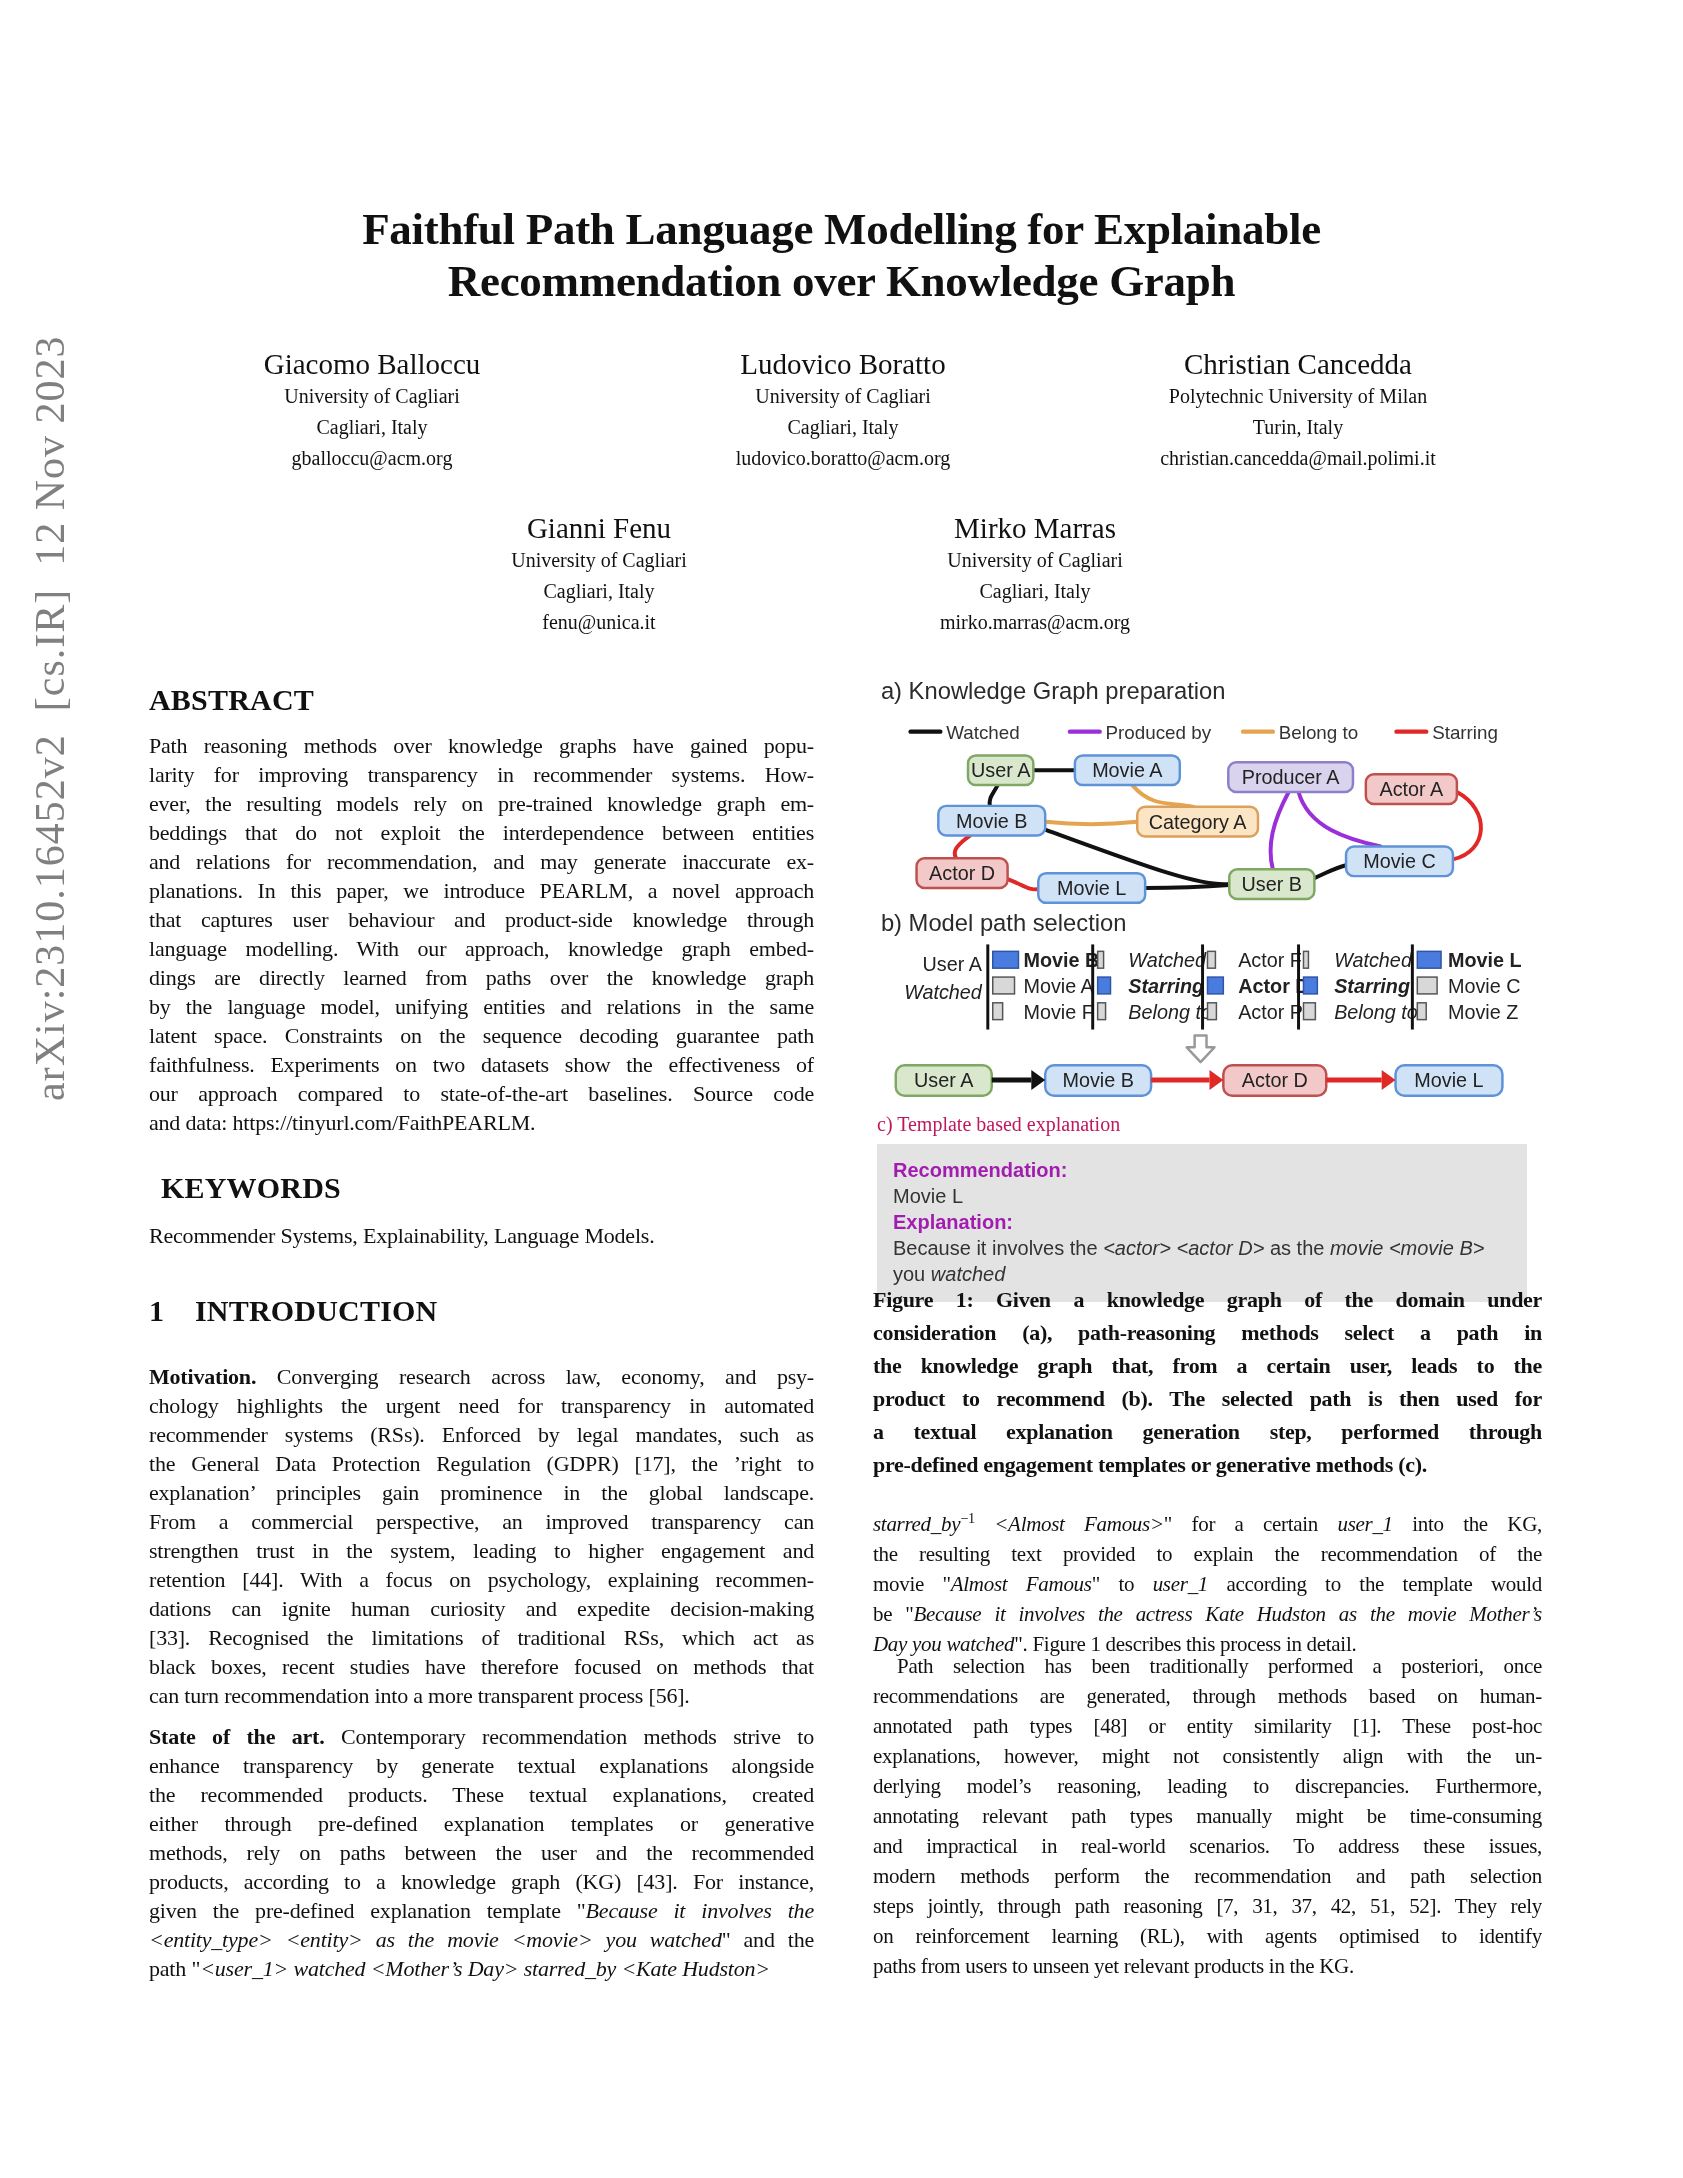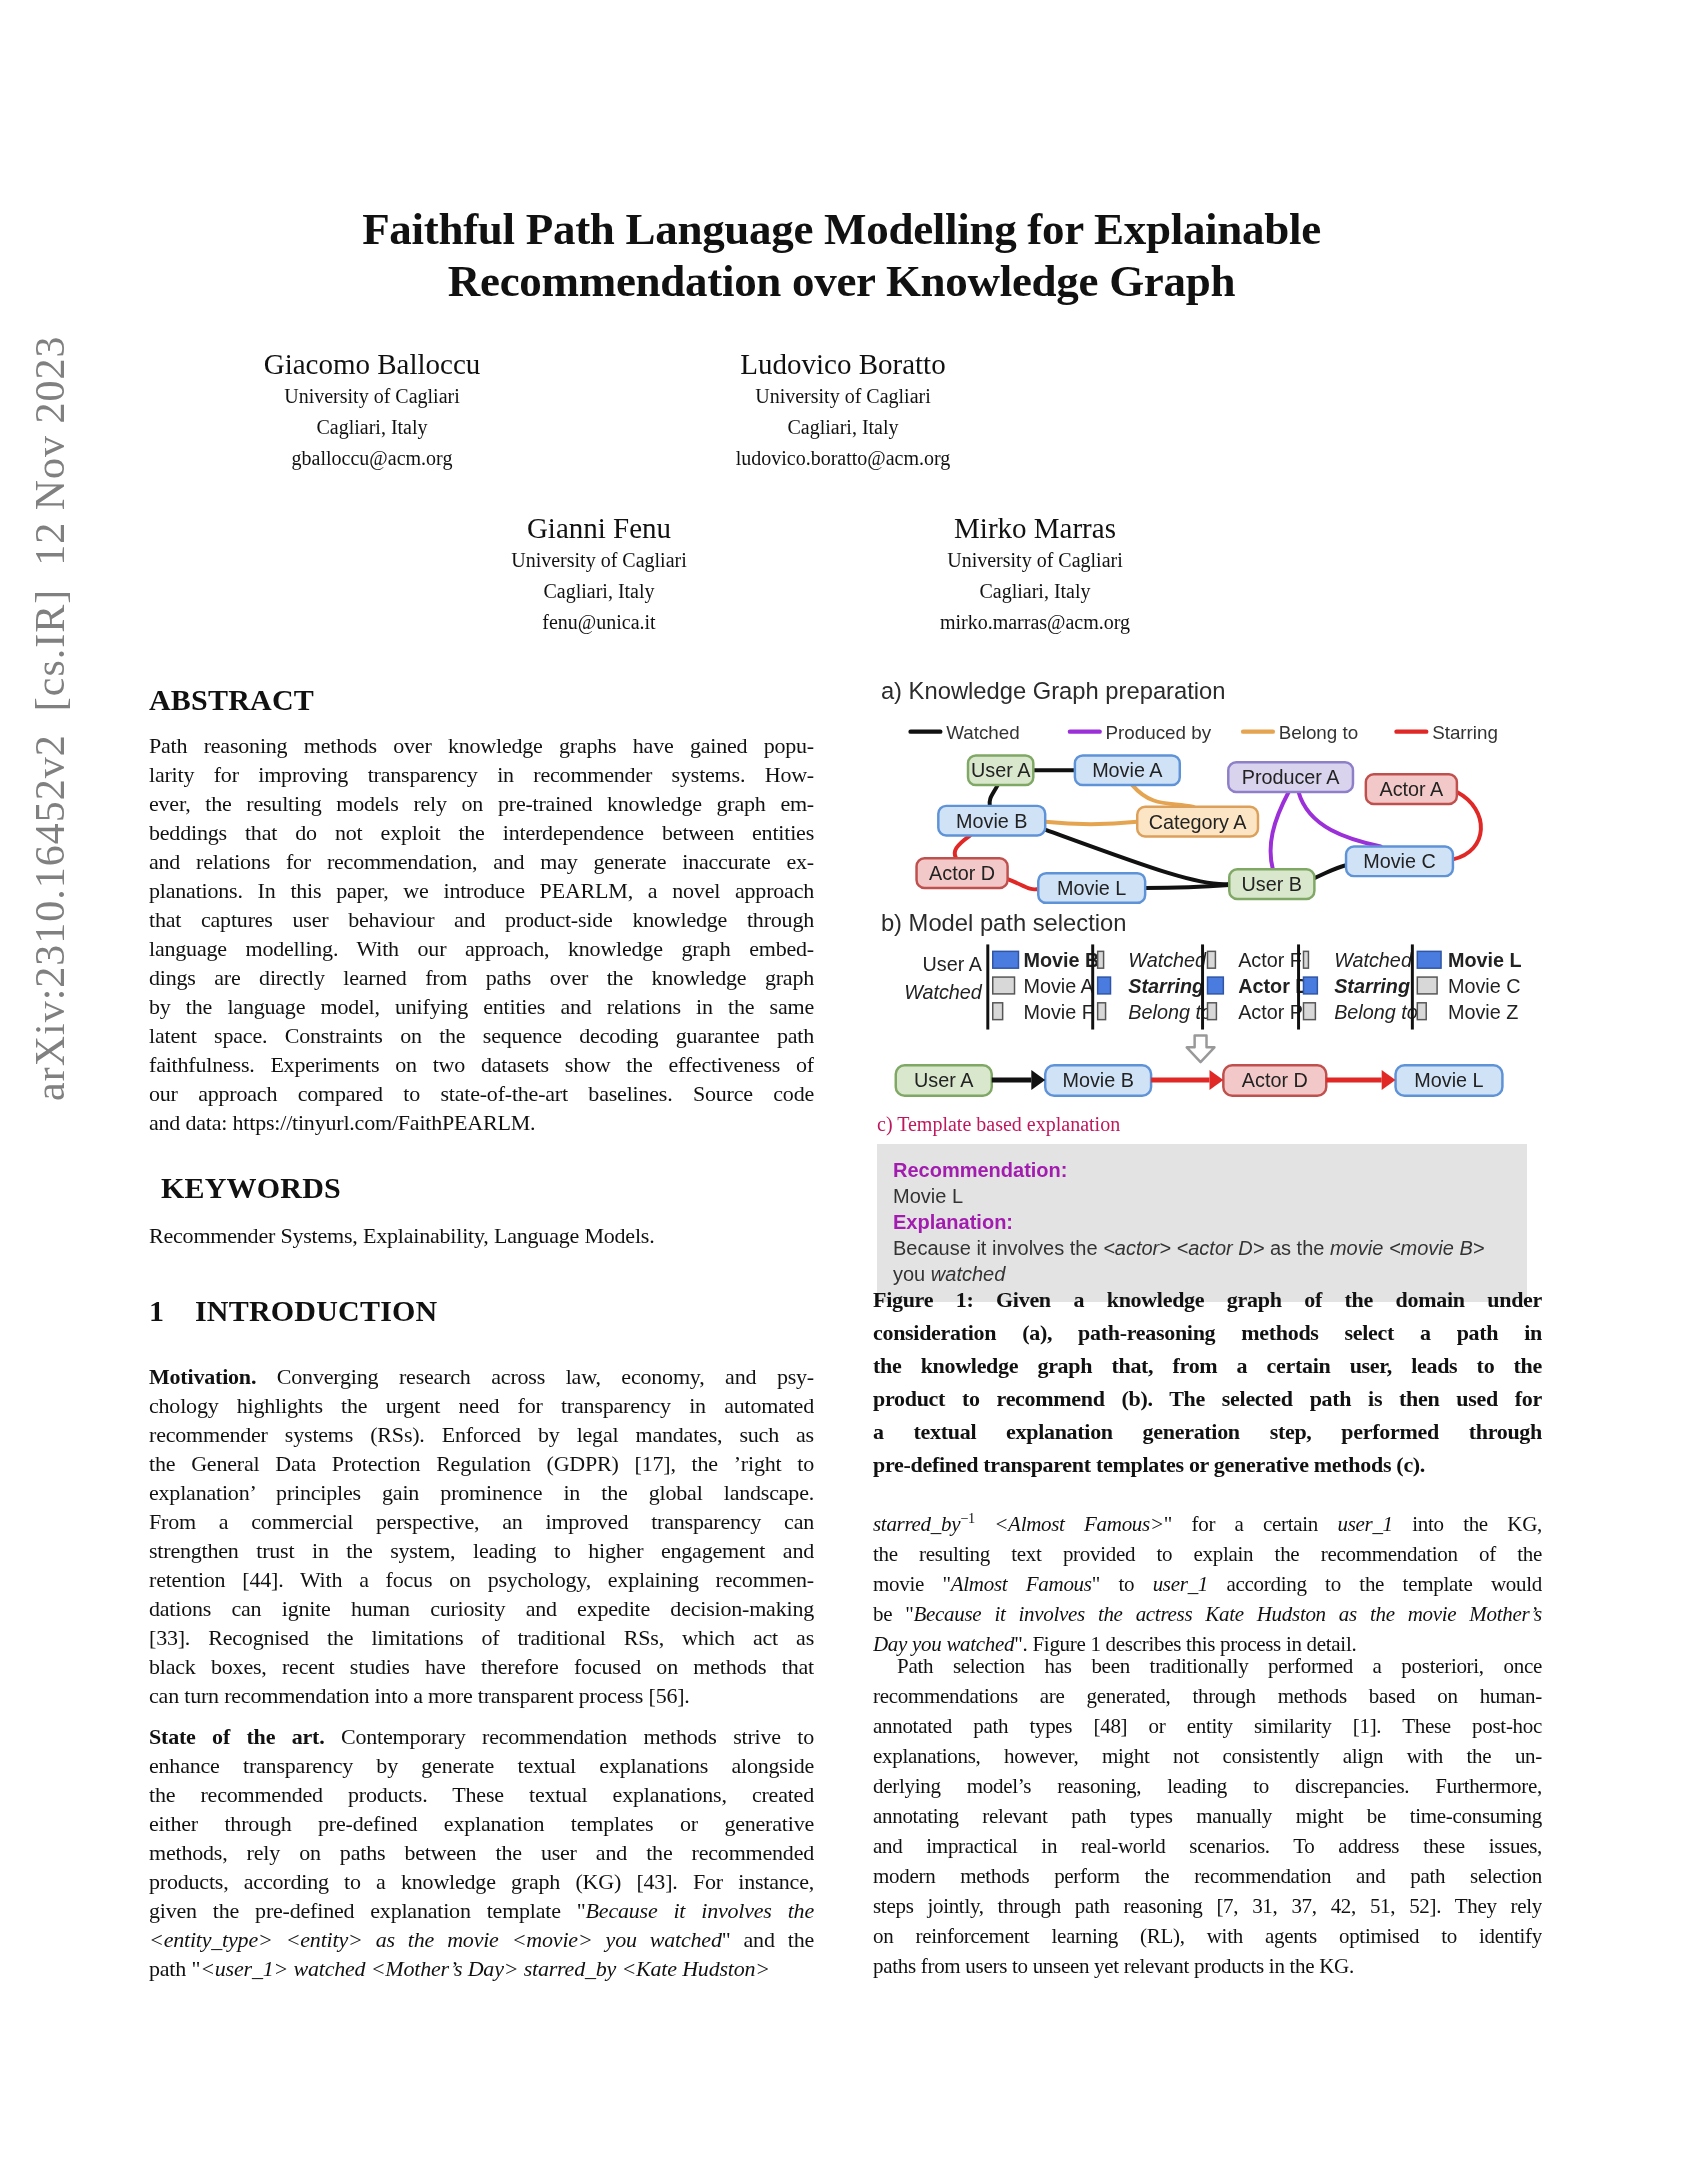--- a/index.html
+++ b/index.html
@@ -55,20 +55,26 @@
     <div class="aname">Giacomo Balloccu</div>
     <div class="aline">University of Cagliari</div>
     <div class="aline">Cagliari, Italy</div>
     <div class="aline">gballoccu@acm.org</div>
   </div>
   <div class="author" style="left:639px;top:347px;width:408px;">
     <div class="aname">Ludovico Boratto</div>
     <div class="aline">University of Cagliari</div>
     <div class="aline">Cagliari, Italy</div>
     <div class="aline">ludovico.boratto@acm.org</div>
+  </div>
+  <div class="author" style="left:1080px;top:347px;width:436px;">
+    <div class="aname">Christian Cancedda</div>
+    <div class="aline">Polytechnic University of Milan</div>
+    <div class="aline">Turin, Italy</div>
+    <div class="aline">christian.cancedda@mail.polimi.it</div>
   </div>
   <div class="author" style="left:396px;top:511px;width:406px;">
     <div class="aname">Gianni Fenu</div>
     <div class="aline">University of Cagliari</div>
     <div class="aline">Cagliari, Italy</div>
     <div class="aline">fenu@unica.it</div>
   </div>
   <div class="author" style="left:832px;top:511px;width:406px;">
     <div class="aname">Mirko Marras</div>
     <div class="aline">University of Cagliari</div>
@@ -232,21 +238,21 @@
       <div class="lbl">Explanation:</div>
       <div id="explanation-line"><span>Because it involves the </span><span class="it">&lt;actor&gt;</span><span> </span><span class="it">&lt;actor D&gt;</span><span> as the </span><span class="it">movie</span><span> </span><span class="it">&lt;movie B&gt;</span><span> you </span><span class="it">watched</span></div>
     </div>
 
     <div class="para caption" style="top:612px;">
         <div class="tl">Figure 1: Given a knowledge graph of the domain under</div>
         <div class="tl">consideration (a), path-reasoning methods select a path in</div>
         <div class="tl">the knowledge graph that, from a certain user, leads to the</div>
         <div class="tl">product to recommend (b). The selected path is then used for</div>
         <div class="tl">a textual explanation generation step, performed through</div>
-        <div class="tl last">pre-defined transparent templates or generative methods (c).</div>
+        <div class="tl last">pre-defined engagement templates or generative methods (c).</div>
       </div>
 
     <div class="para body-right" style="top:832px;">
         <div class="tl"><span class="it">starred_by</span><span class="sup">−1</span><span> </span><span class="it">&lt;Almost Famous&gt;</span><span>" for a certain </span><span class="it">user_1</span><span> into the KG,</span></div>
         <div class="tl">the resulting text provided to explain the recommendation of the</div>
         <div class="tl"><span>movie "</span><span class="it">Almost Famous</span><span>" to </span><span class="it">user_1</span><span> according to the template would</span></div>
         <div class="tl"><span>be "</span><span class="it">Because it involves the actress Kate Hudston as the movie Mother’s</span></div>
         <div class="tl last"><span class="it">Day you watched</span><span>". Figure 1 describes this process in detail.</span></div>
       </div>
     <div class="para body-right" style="top:980px;">

